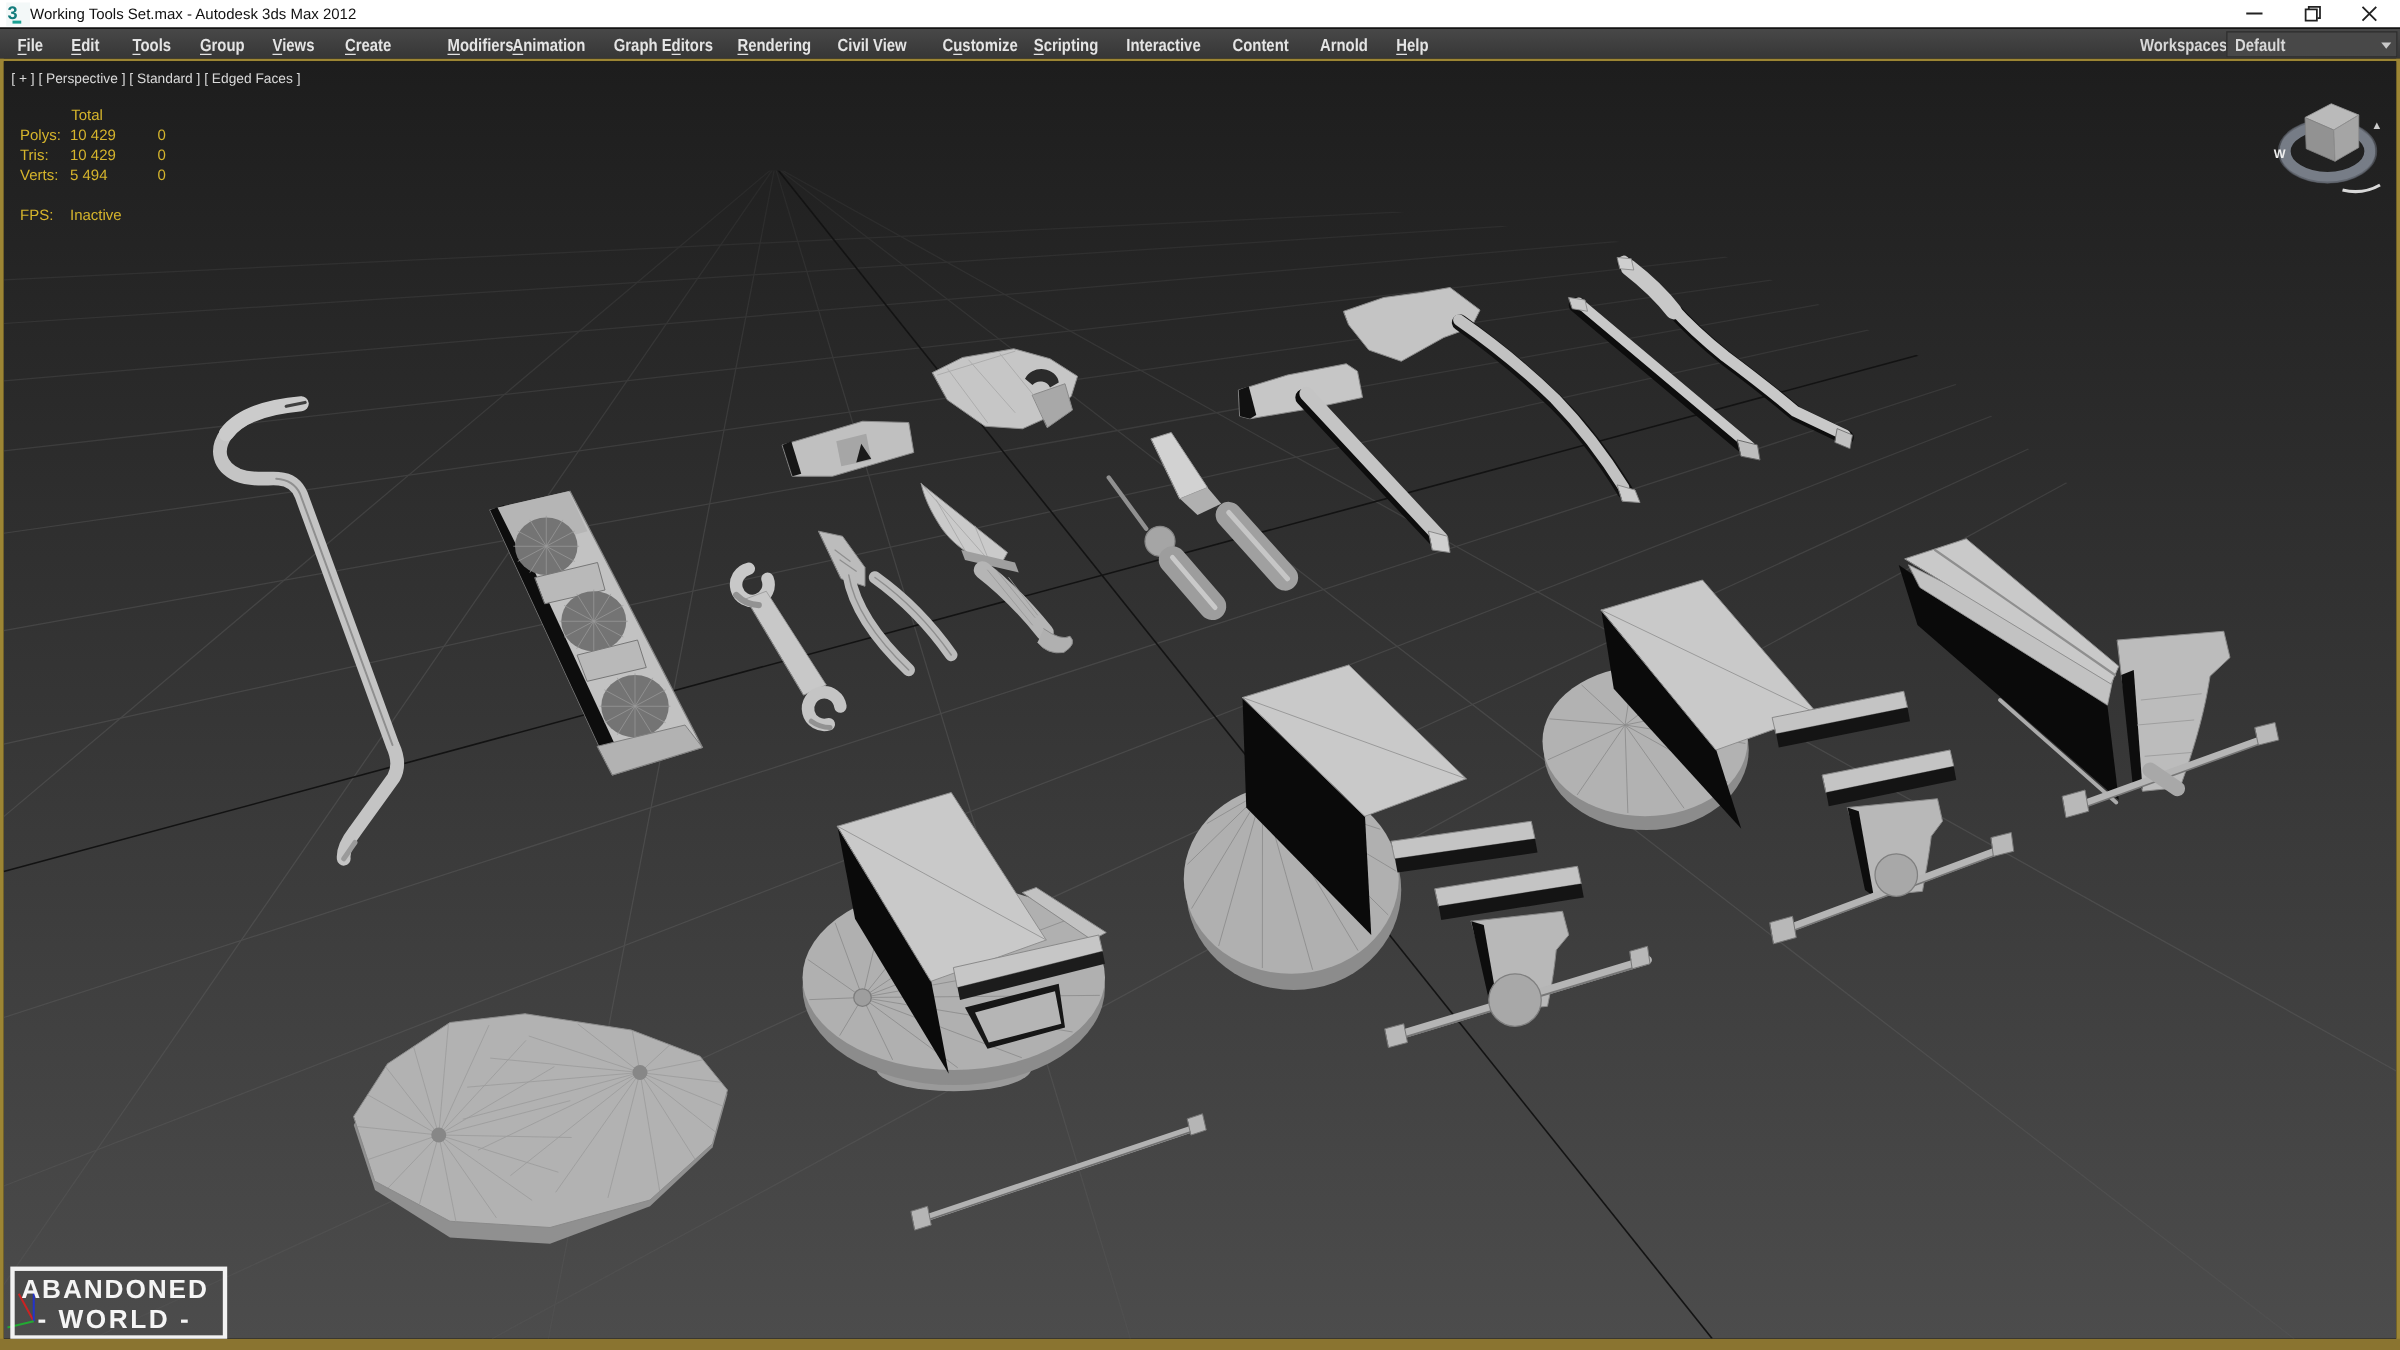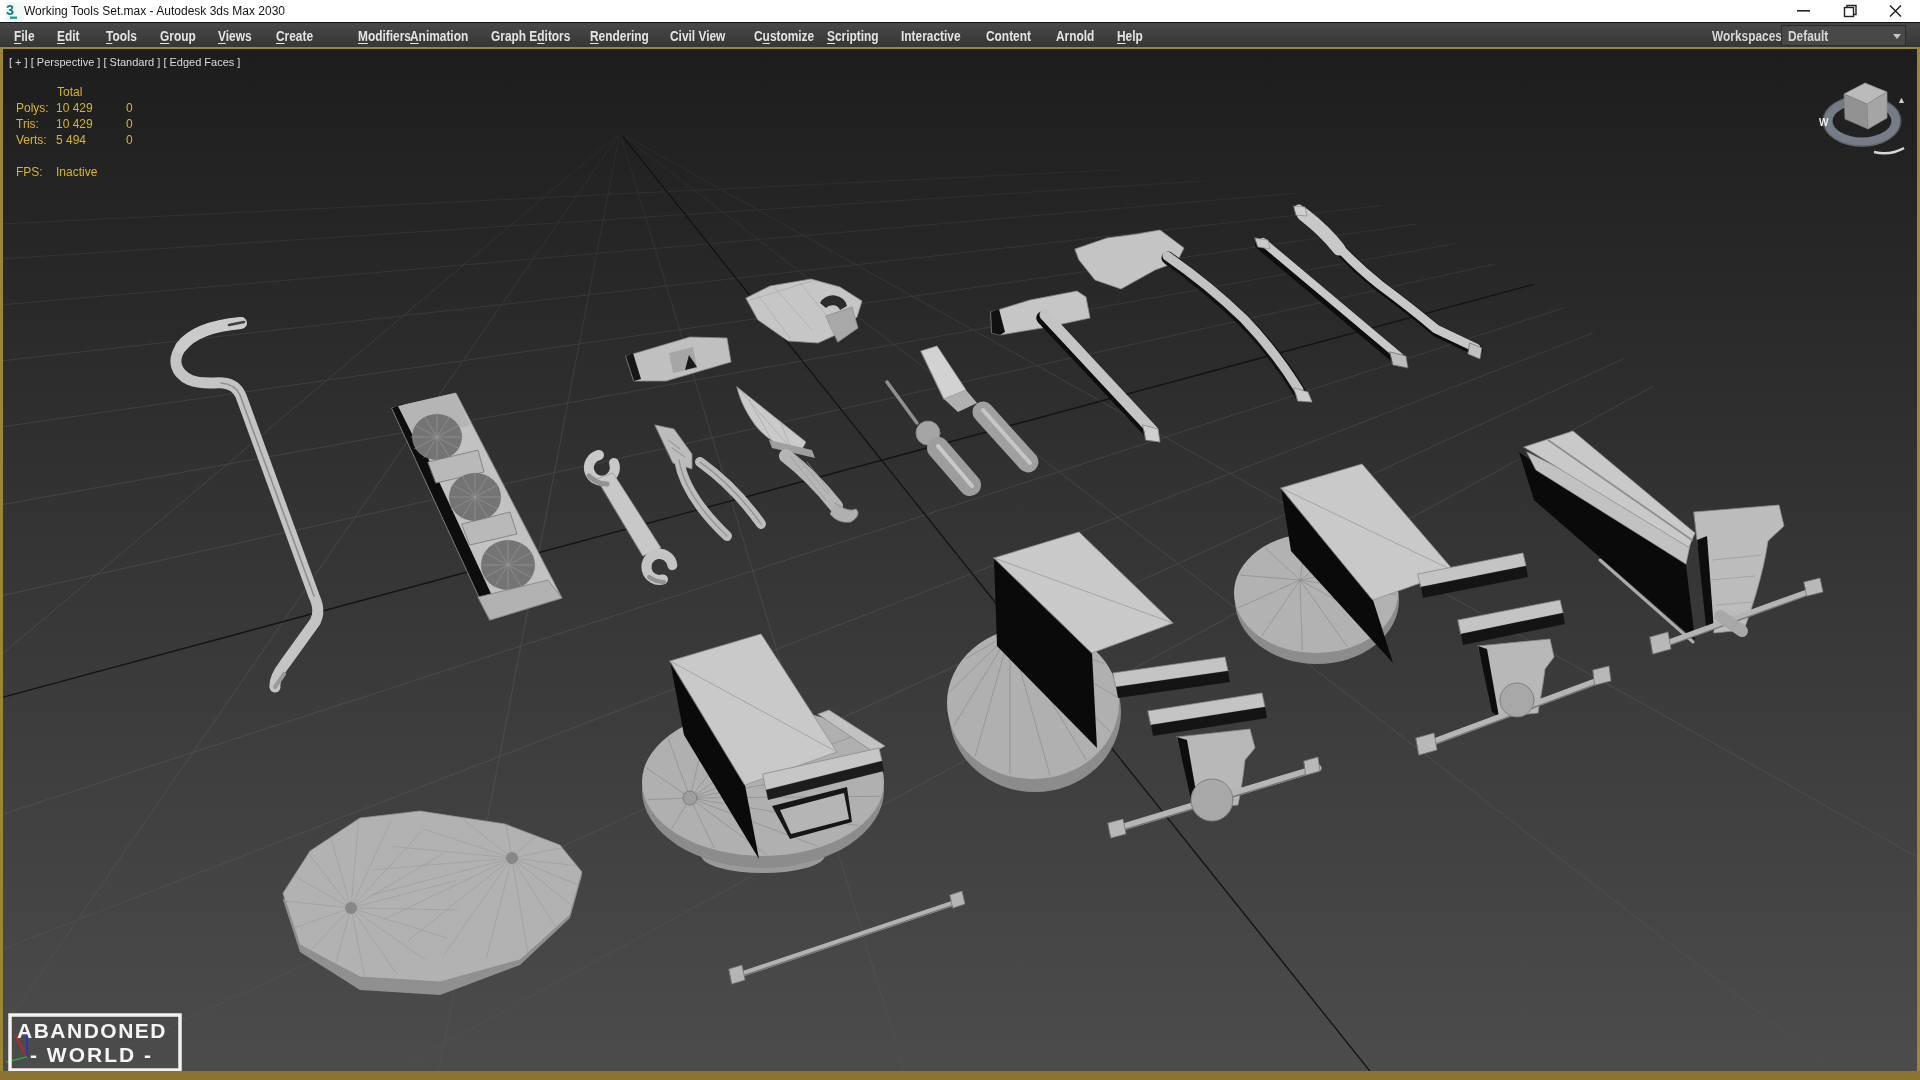--- a/index.html
+++ b/index.html
@@ -6,21 +6,21 @@
     font-family:"Liberation Sans", sans-serif; }
   #titlebar { position:absolute; left:0; top:0; width:1920px; height:22px; background:#ffffff; }
   #title { position:absolute; left:24px; top:4px; font-size:12px; color:#111; white-space:nowrap; }
   #menubar { position:absolute; left:0; top:22px; width:1920px; height:25px;
     background:linear-gradient(#484848,#363636); border-top:1px solid #141414;font-weight:bold; }
   .mi { position:absolute; top:5px; font-size:14px; color:#e4e4e4; white-space:nowrap;
     transform:scaleX(0.85); transform-origin:0 0; }
   .mi u { text-decoration-thickness:1px; text-underline-offset:2px; }
   #wslabel { position:absolute; left:1712px; top:5px; font-size:14px; color:#d8d8d8;
     transform:scaleX(0.85); transform-origin:0 0; }
-  #wsbox { position:absolute; left:1781px; top:2px; width:125px; height:21px;
+  #wsbox { position:absolute; left:1781px; top:2px; width:137px; height:21px;
     background:#484848; border:1px solid #2c2c2c; }
   #wsbox span { position:absolute; left:6px; top:2px; font-size:14px; color:#d8d8d8;
     transform:scaleX(0.85); transform-origin:0 0; }
   #wsbox i { position:absolute; right:4px; top:8px; width:0; height:0; border-style:solid;
     border-width:5px 4px 0 4px; border-color:#c8c8c8 transparent transparent transparent; }
   #goldL { position:absolute; left:0; top:47px; width:3px; height:1025px; background:#9c8534; }
   #goldR { position:absolute; left:1917px; top:47px; width:3px; height:1025px; background:#9c8534; }
   #goldT { position:absolute; left:0; top:47px; width:1920px; height:2px; background:#9c8534; }
   #goldB { position:absolute; left:0; top:1071px; width:1920px; height:9px; background:#8a7430; }
   #vp { position:absolute; left:3px; top:49px; width:1914px; height:1022px; }
@@ -29,21 +29,21 @@
 <div id="titlebar">
   <svg width="1920" height="22" style="position:absolute;left:0;top:0">
     <rect x="5" y="2" width="19" height="19" fill="#f3f8f8"></rect>
     <text x="6" y="15" font-size="14.5" font-weight="bold" fill="#157d7d">3</text>
     <rect x="10" y="16.5" width="7" height="2.4" fill="#1ba193"></rect>
     <rect x="1797" y="10" width="13" height="1.6" fill="#222"></rect>
     <rect x="1844.5" y="7.5" width="9" height="9" fill="none" stroke="#222" stroke-width="1.4"></rect>
     <path d="M1847 7.5 v-2 h9 v9 h-2" fill="none" stroke="#222" stroke-width="1.4"></path>
     <path d="M1890 5.5 l11 11 M1901 5.5 l-11 11" stroke="#222" stroke-width="1.5"></path>
   </svg>
-  <span id="title">Working Tools Set.max - Autodesk 3ds Max 2030</span>
+  <span id="title">Working Tools Set.max - Autodesk 3ds Max 2012</span>
 </div>
 <div id="menubar">
   <span class="mi" style="left:14px"><u>F</u>ile</span>
   <span class="mi" style="left:57px"><u>E</u>dit</span>
   <span class="mi" style="left:106px"><u>T</u>ools</span>
   <span class="mi" style="left:160px"><u>G</u>roup</span>
   <span class="mi" style="left:218px"><u>V</u>iews</span>
   <span class="mi" style="left:276px"><u>C</u>reate</span>
   <span class="mi" style="left:358px"><u>M</u>odifiers</span>
   <span class="mi" style="left:410px"><u>A</u>nimation</span>

